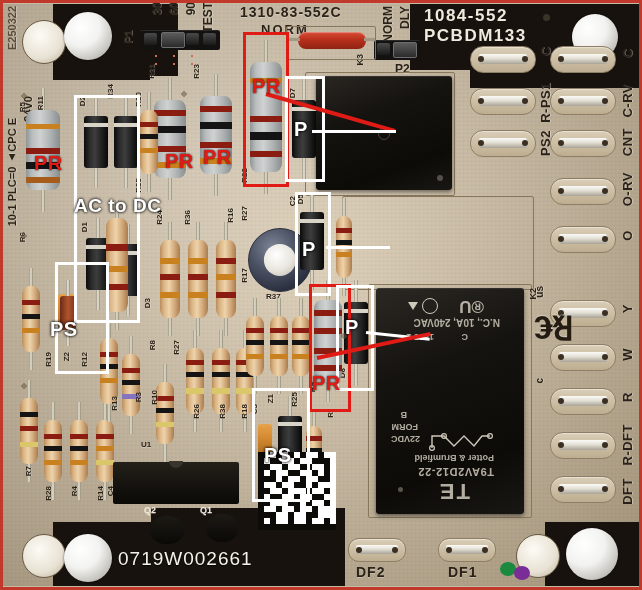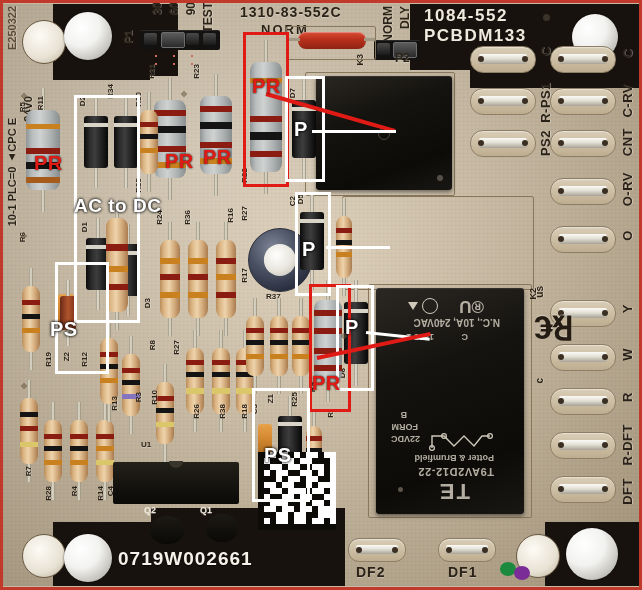--- a/index.html
+++ b/index.html
@@ -176,21 +176,21 @@
     position:absolute;border-radius:50% 50% 45% 45%;
     background:linear-gradient(180deg,#1d1a15,#0a0907);
   }
 
   
   .dm{position:absolute;background:#ffffff;}
   .dm i{position:absolute;background:#0d0b08;display:block;}
 
   
   .serial{
-    position:absolute;color:#f5f2e9;font-size:19px;font-weight:700;
+    position:absolute;color:#f5f2e9;font-size:19px;font-weight:400;
     letter-spacing:1px;font-family:"Liberation Sans",sans-serif;
     text-shadow:0 1px 1px rgba(0,0,0,.8);
   }
 
   
   .blktext{
     position:absolute;color:#efeade;font-weight:700;
     font-family:"Liberation Sans",sans-serif;white-space:nowrap;
   }
   
@@ -279,21 +279,21 @@
                   radial-gradient(circle 1.5px at 22px 12px,#d06a5a 99%,transparent),
                   radial-gradient(circle 1.5px at 40px 4px,#d06a5a 99%,transparent),
                   radial-gradient(circle 1.5px at 40px 12px,#d06a5a 99%,transparent);"></div>
 
   <div class="boardtext vert" style="left:381px;top:6px;font-size:12px;">NORM</div>
   <div class="boardtext vert" style="left:398px;top:6px;font-size:12px;">DLY</div>
   <div class="hdr" style="left:374px;top:40px;width:46px;height:20px;">
     <div class="jp" style="left:3px;"></div>
     <div class="sh" style="left:19px;"></div>
   </div>
-  <div class="boardtext" style="left:395px;top:51px;font-size:12px;">P2</div>
+  <div class="boardtext" style="left:395px;top:62px;font-size:12px;">P2</div>
 
   <div class="redcomp" style="left:298px;top:32px;width:68px;height:17px;"></div>
   <div style="position:absolute;left:288px;top:38px;width:12px;height:3px;background:#a39a86;"></div>
   <div style="position:absolute;left:364px;top:38px;width:12px;height:3px;background:#a39a86;"></div>
   <div class="boardtext vert" style="left:355px;top:54px;font-size:9px;">K3</div>
   <div class="relay-outline" style="left:286px;top:26px;width:88px;height:32px;"></div>
 
   <div class="term" style="left:470px;top:46px;">
     <div class="blade"></div>
     <div class="pin l"></div>

